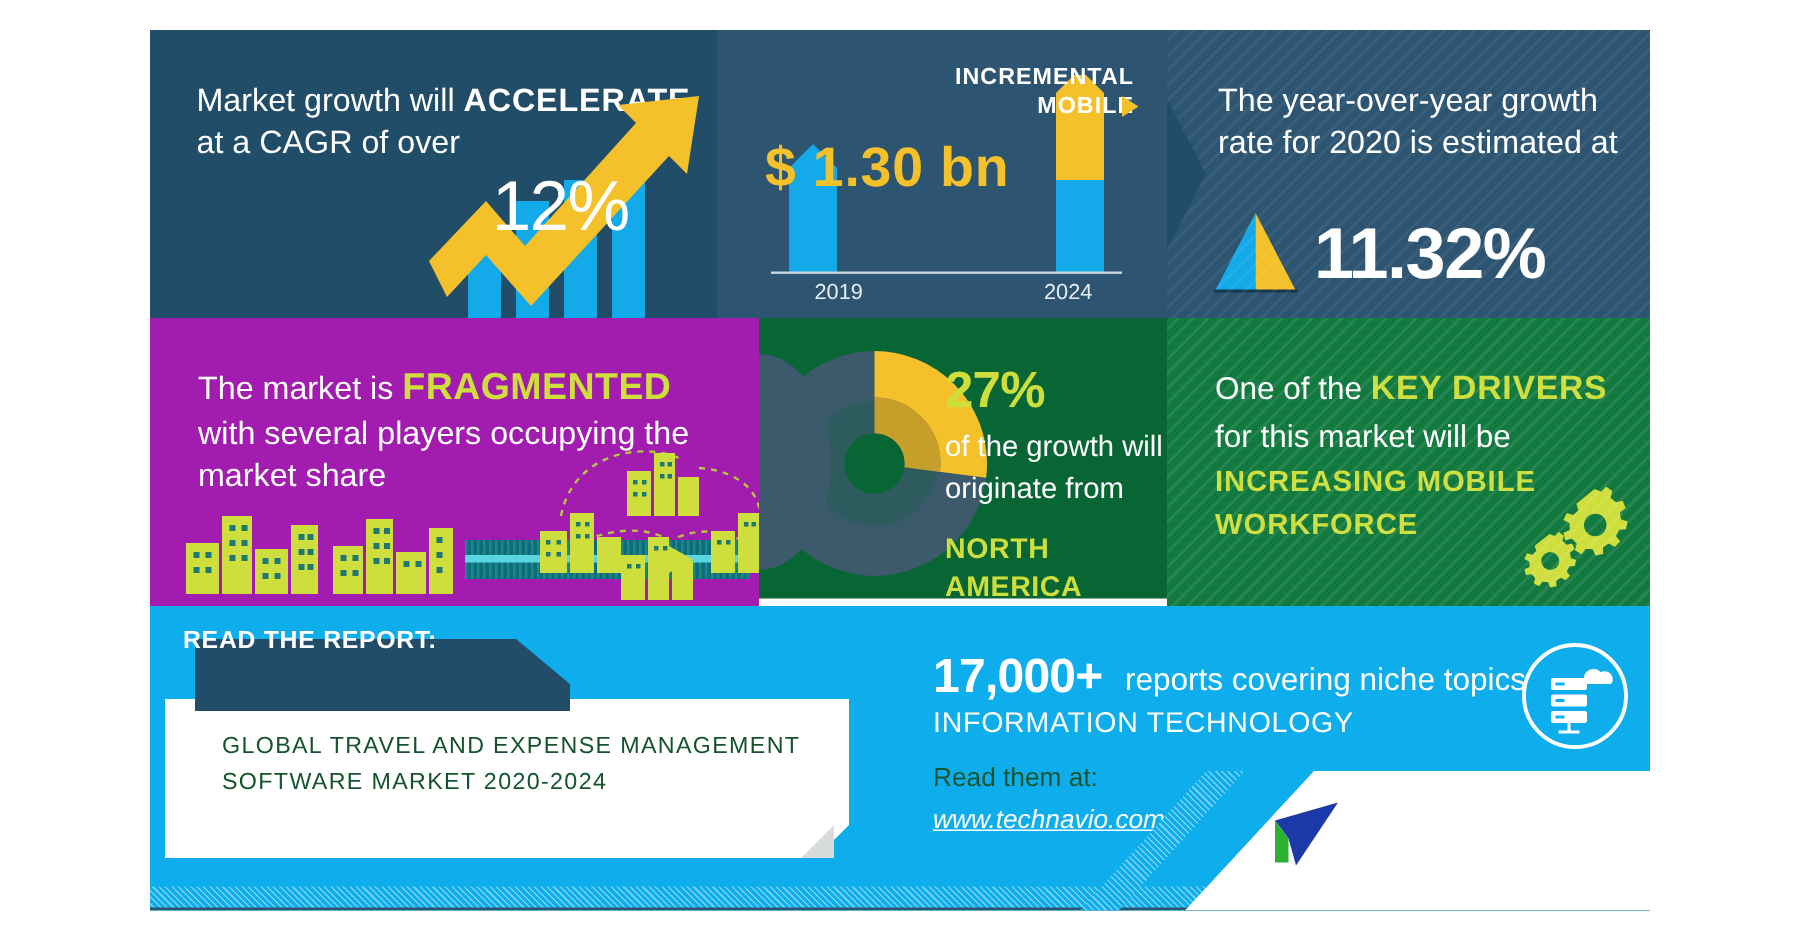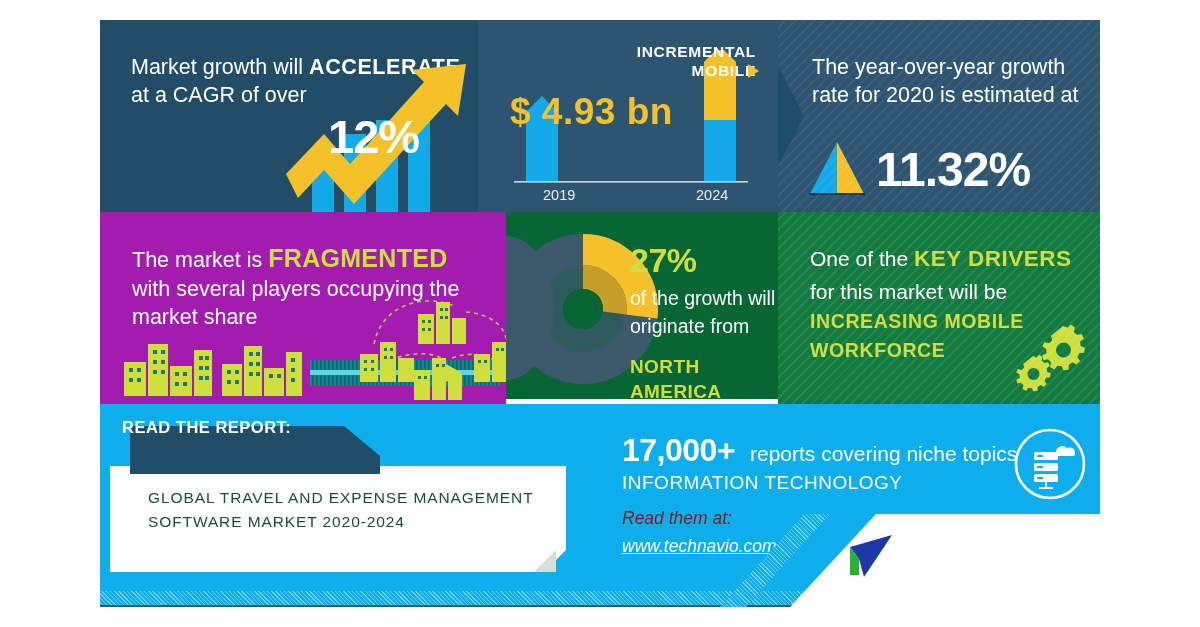--- a/index.html
+++ b/index.html
@@ -38,21 +38,21 @@
 
   
   #chev-notch {
     position: absolute; left: 678px; top: 46px; width: 26px; height: 100px;
     z-index: 6;
   }
 
   #cagr-text { left: 31px; top: 33px; font-size: 21.5px; }
   #cagr-text b { font-weight: bold; letter-spacing: .6px; }
   #cagr-big {
-    left: 228px; top: 86px; font-size: 47px; font-weight: bold;
+    left: 228px; top: 86px; font-size: 47px; font-weight: normal;
     letter-spacing: -1px; z-index: 5;
   }
   #cagr-art { position: absolute; left: 180px; top: 40px; width: 200px; height: 152px; z-index: 3; }
 
   #incr-label {
     left: 108px; top: 22px; width: 170px; text-align: right;
     font-size: 15.5px; font-weight: bold; letter-spacing: .7px; line-height: 1.25;
   }
   #incr-caret {
     position: absolute; left: 270px; top: 44px; width: 0; height: 0;
@@ -155,21 +155,21 @@
     font-weight: bold; color: #ffffff; letter-spacing: -.5px;
   }
   #stat-suffix {
     position: absolute; left: 650px; top: 38px; font-size: 21px; color: #ffffff;
   }
   #stat-cat {
     position: absolute; left: 522px; top: 68px; font-size: 19px; color: #ffffff;
     letter-spacing: .5px;
   }
   #stat-read {
-    position: absolute; left: 522px; top: 104px; font-size: 17.5px; color: #7f1d1d; font-style: italic;
+    position: absolute; left: 522px; top: 104px; font-size: 17.5px; color: #14532d;
   }
   #stat-url {
     position: absolute; left: 522px; top: 132px; font-size: 17.5px; color: #ffffff;
     font-style: italic; text-decoration: underline;
   }
 
   #cloud-badge { position: absolute; left: 912px; top: 22px; width: 76px; height: 76px; }
 
   #logo-plate {
     position: absolute; left: 690px; top: 110px; width: 310px; height: 93px;
@@ -217,21 +217,21 @@
       <path d="M28 62 L44 46 L60 62 L60 132 L28 132 Z" fill="#14a9e8"></path>
       <path d="M206 12 L222 -4 L238 12 L238 132 L206 132 Z" fill="#f5c12a"></path>
       <rect x="206" y="70" width="32" height="62" fill="#14a9e8"></rect>
       <rect x="16" y="131" width="234" height="1.6" fill="#cbd6de"></rect>
     </svg>
     <div class="txt" id="incr-label">
       <span>INCREMENTAL</span><br>
       <span>MOBILE</span>
     </div>
     <div id="incr-caret"></div>
-    <div class="txt" id="incr-val">$ 4.93 bn</div>
+    <div class="txt" id="incr-val">$ 1.30 bn</div>
     <div class="txt" id="incr-y2019">2019</div>
     <div class="txt" id="incr-y2024">2024</div>
   </div>
 
   <div class="panel stripes-dark" id="p-yoy">
     <div class="txt" id="yoy-text">
       <span>The year-over-year growth</span><br>
       <span>rate for 2020 is estimated at</span>
     </div>
     <svg id="yoy-tri" viewBox="0 0 62 58">

